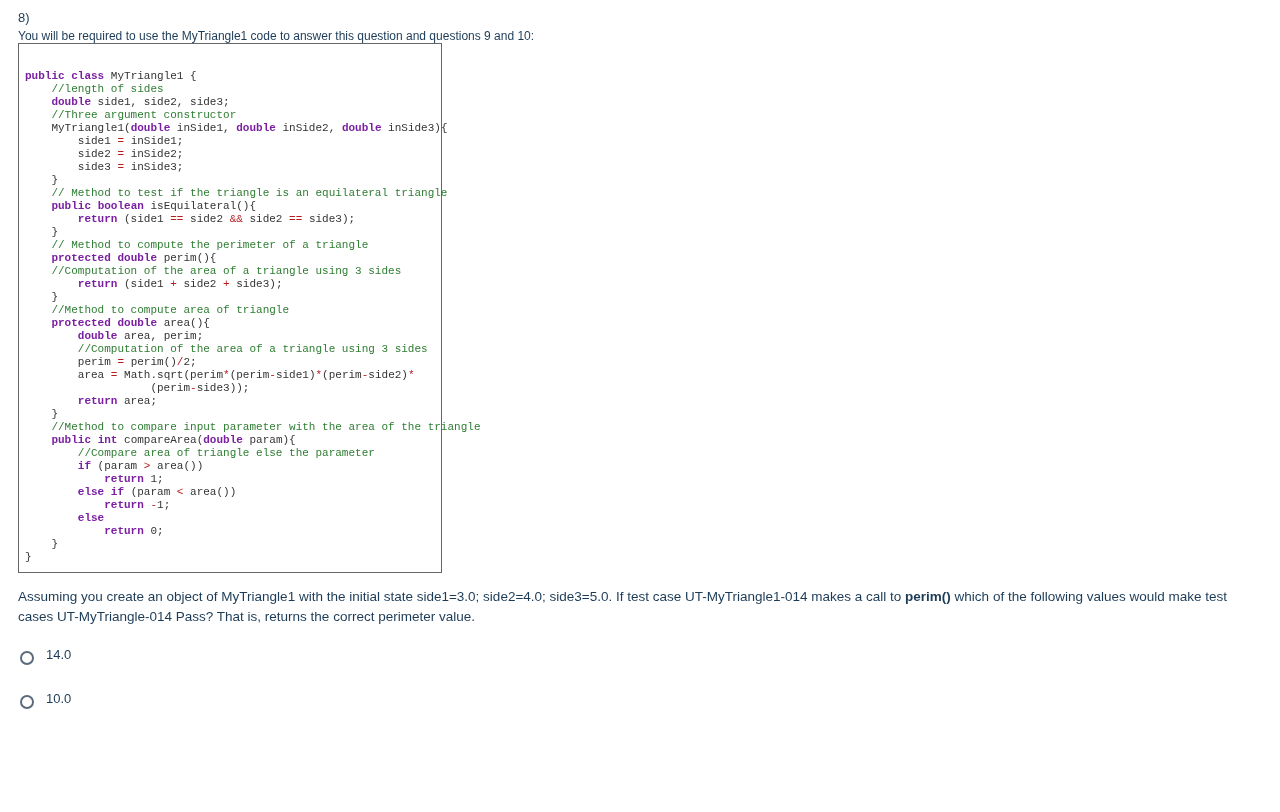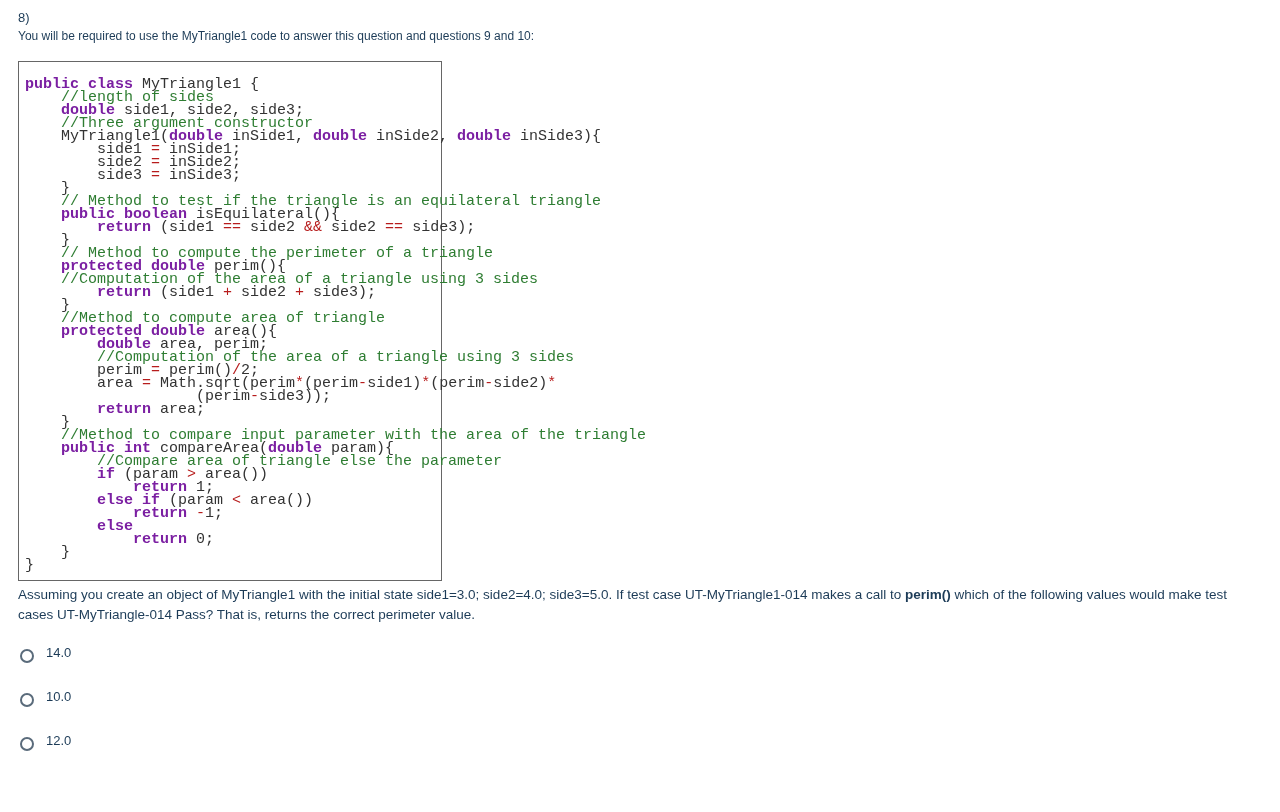--- a/index.html
+++ b/index.html
@@ -15,32 +15,31 @@
     width: 1244px;
   }
   .qnum {
     font-size: 13px;
     color: #1c3b57;
     margin-bottom: 4px;
   }
   .intro {
     font-size: 12px;
     color: #1c3b57;
-    margin-bottom: 18px;
   }
   .codebox {
     border: 1px solid #666;
     width: 410px;
-    padding: 16px 6px 8px 6px;
+    padding: 26px 6px 8px 6px;
     font-family: Consolas, "Courier New", monospace;
-    font-size: 15px;
+    font-size: 11px;
     line-height: 13px;
     white-space: pre;
     color: #333;
-    margin-bottom: 4px;
+    margin-bottom: 14px;
   }
   .kw { color: #7b1fa2; font-weight: bold; }
   .cm { color: #2e7d32; font-style: normal; text-align: center; }
   .op { color: #b71c1c; }
 
   .qtext {
     font-size: 13.5px;
     color: #1c3b57;
     line-height: 20px;
     margin-bottom: 22px;
@@ -130,19 +129,15 @@
 
   <div class="options" id="options">
       <div class="opt">
         <div class="radio"></div>
         <div class="opt-label">14.0</div>
       </div>
       <div class="opt">
         <div class="radio"></div>
         <div class="opt-label">10.0</div>
       </div>
-      <div class="opt">
-        <div class="radio"></div>
-        <div class="opt-label">12.0</div>
-      </div>
     </div>
 
 </div>
 
 </body></html>

